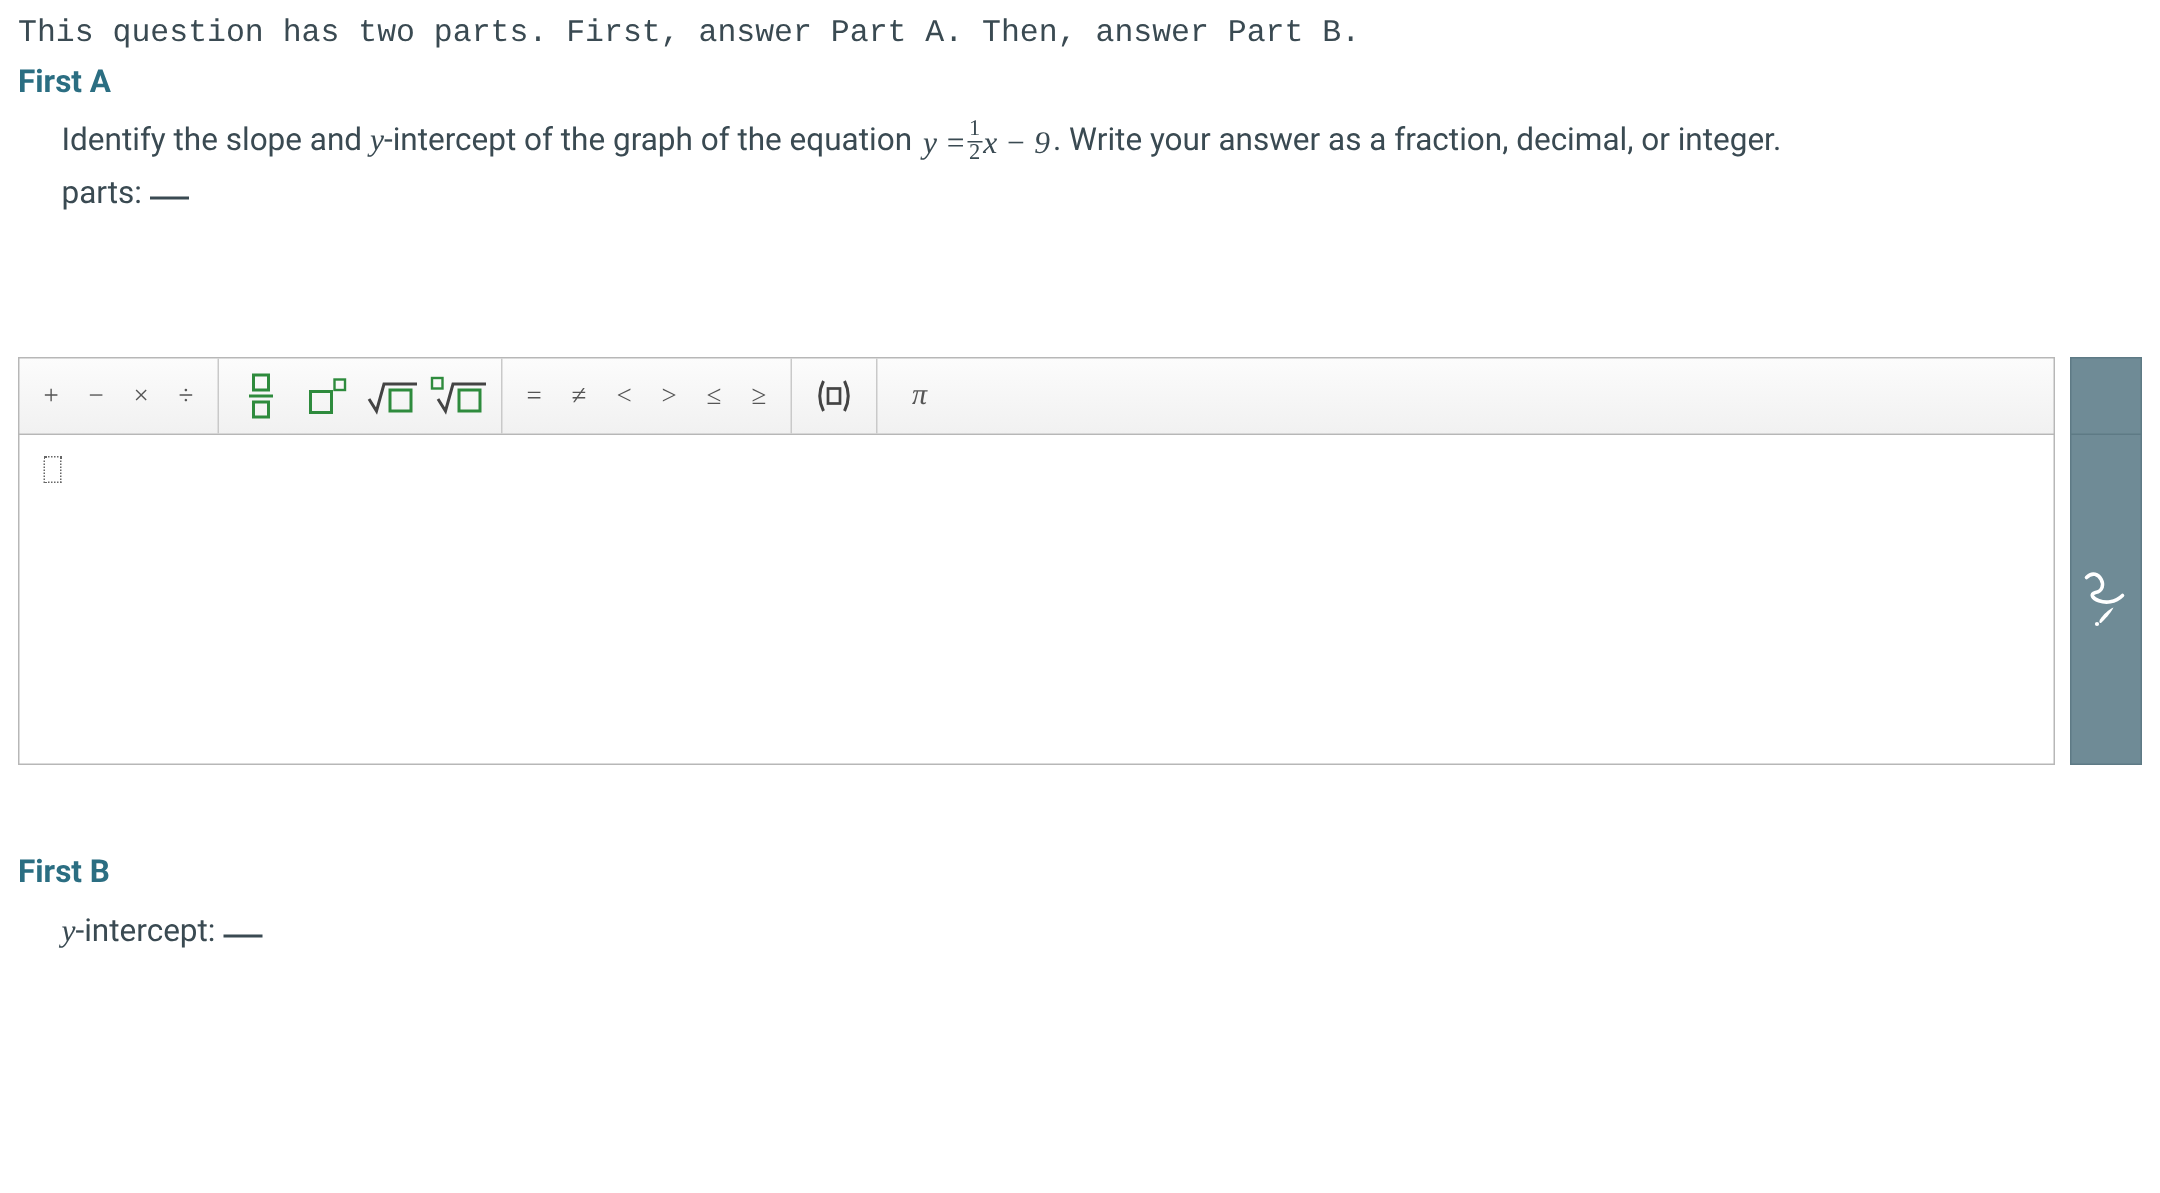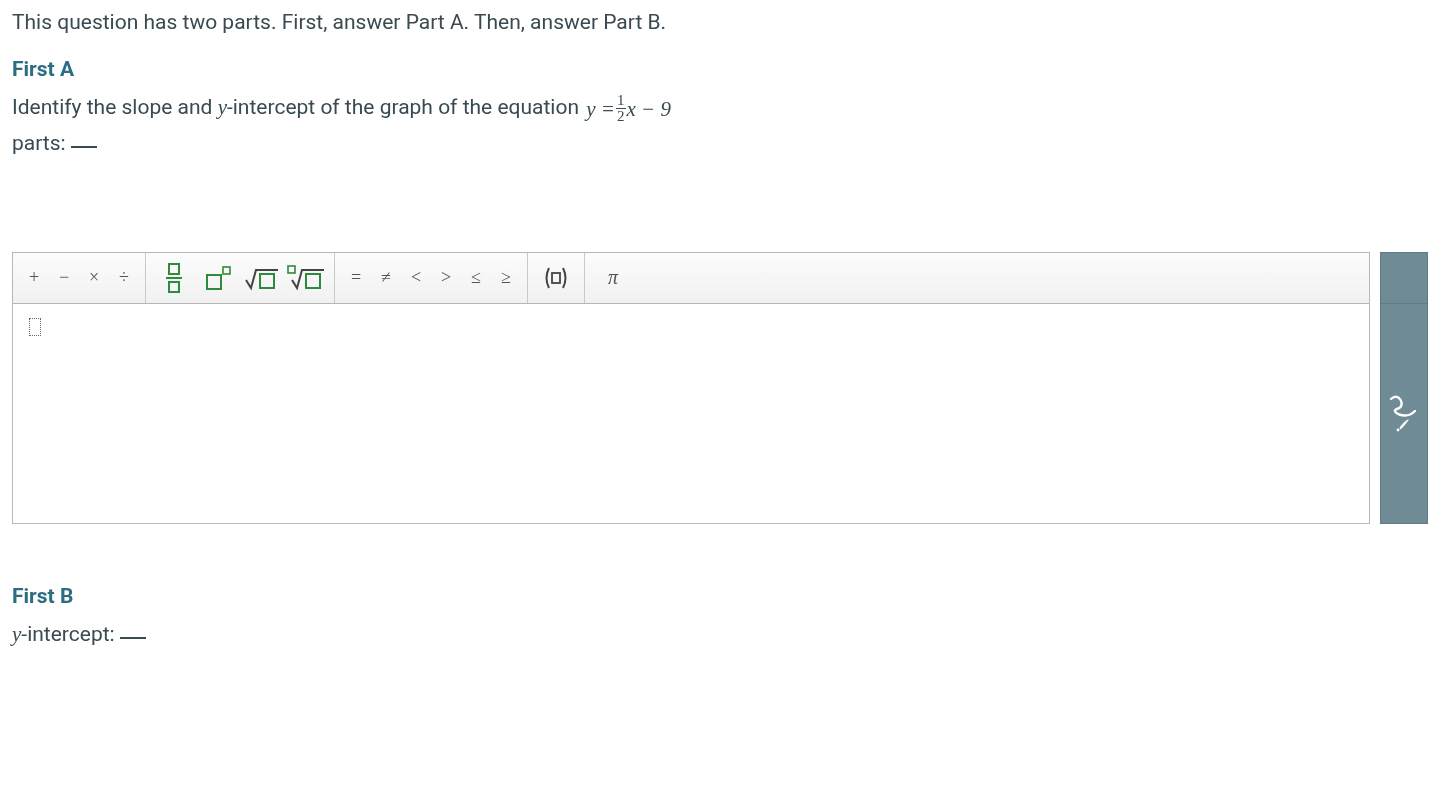--- a/index.html
+++ b/index.html
@@ -5,27 +5,27 @@
   * { box-sizing: border-box; }
   body {
     margin: 0;
     padding: 8px 12px;
     font-family: -apple-system, BlinkMacSystemFont, "Segoe UI", Roboto, Helvetica, Arial, sans-serif;
     font-size: 21px;
     color: #3a4a52;
     background: #fff;
     width: 1440px;
   }
-  .intro { margin: 0 0 20px 0; line-height: 1.4; }
+  .intro { margin: 0 0 6px 0; line-height: 1.4; font-family: Liberation Mono, monospace; }
   .part-hdr {
     color: #2b6e82;
     font-weight: 700;
     margin: 4px 0 10px 0;
   }
-  .prompt { line-height: 1.55; margin-bottom: 2px; }
+  .prompt { line-height: 1.55; margin-bottom: 2px; margin-left: 29px; }
   .italic { font-style: italic; font-family: Georgia, "Times New Roman", serif; }
   .eqn {
     font-family: Georgia, "Times New Roman", serif;
     font-style: italic;
     display: inline-flex;
     align-items: center;
     vertical-align: middle;
     margin: 0 2px;
   }
   .frac {
@@ -133,21 +133,21 @@
 <div class="part-hdr">First A</div>
 
 <div class="prompt">
   <span>Identify the slope and </span><span class="italic">y</span><span>-intercept of the graph of the equation </span><span class="eqn">
     <span class="italic">y = </span>
     <span class="frac">
       <span class="num">1</span>
       <span class="den">2</span>
     </span>
     <span class="italic">x − 9</span>
-  </span>
+  </span><span>. Write your answer as a fraction, decimal, or integer.</span>
 </div>
 
 <div class="prompt">
   <span>parts: </span><span class="blank"></span>
 </div>
 
 <div class="gap"></div>
 
 <div class="editor-wrap">
   <div class="editor-col">

